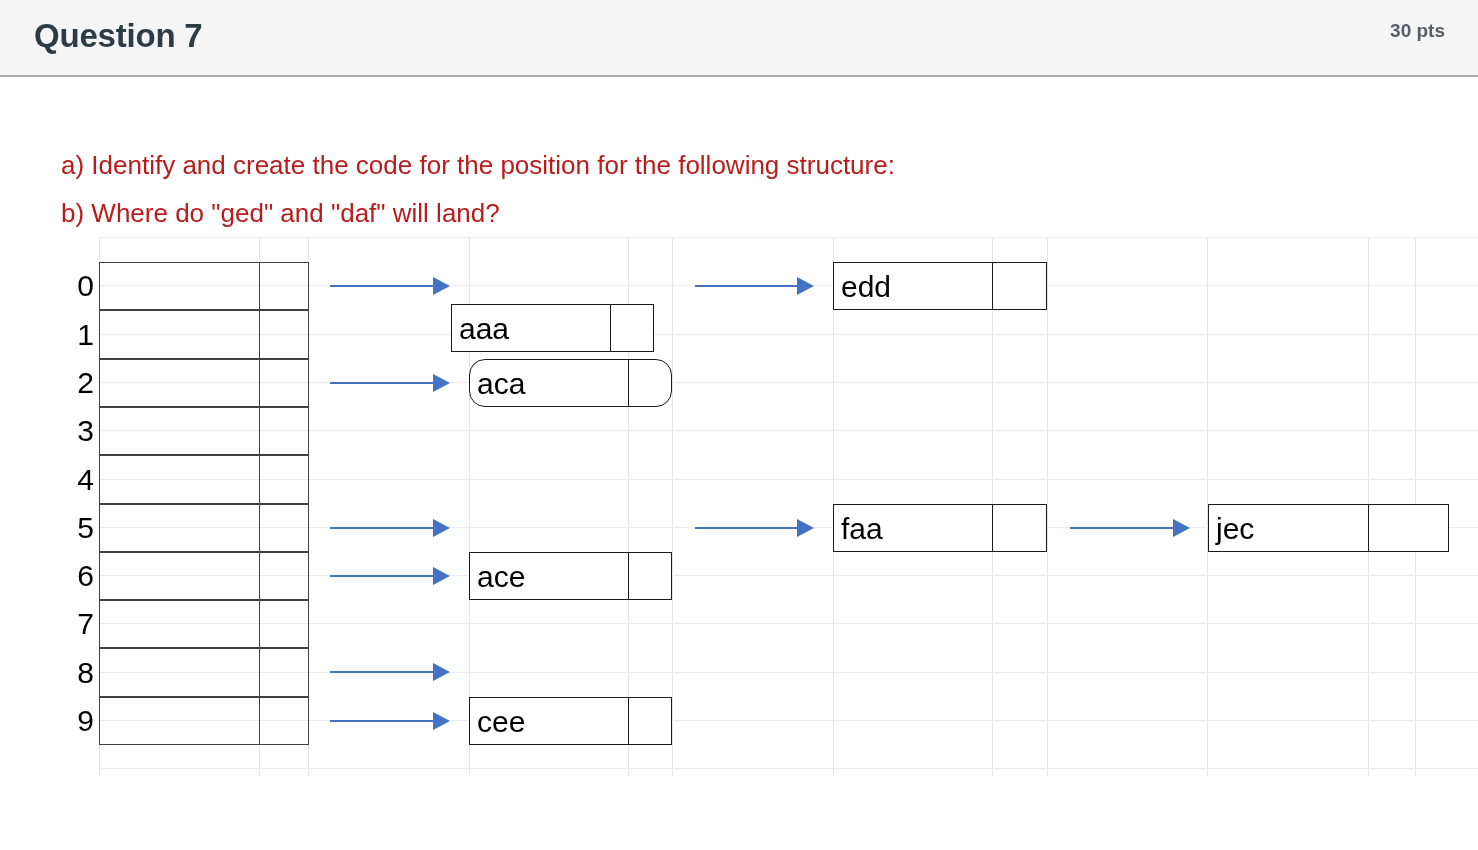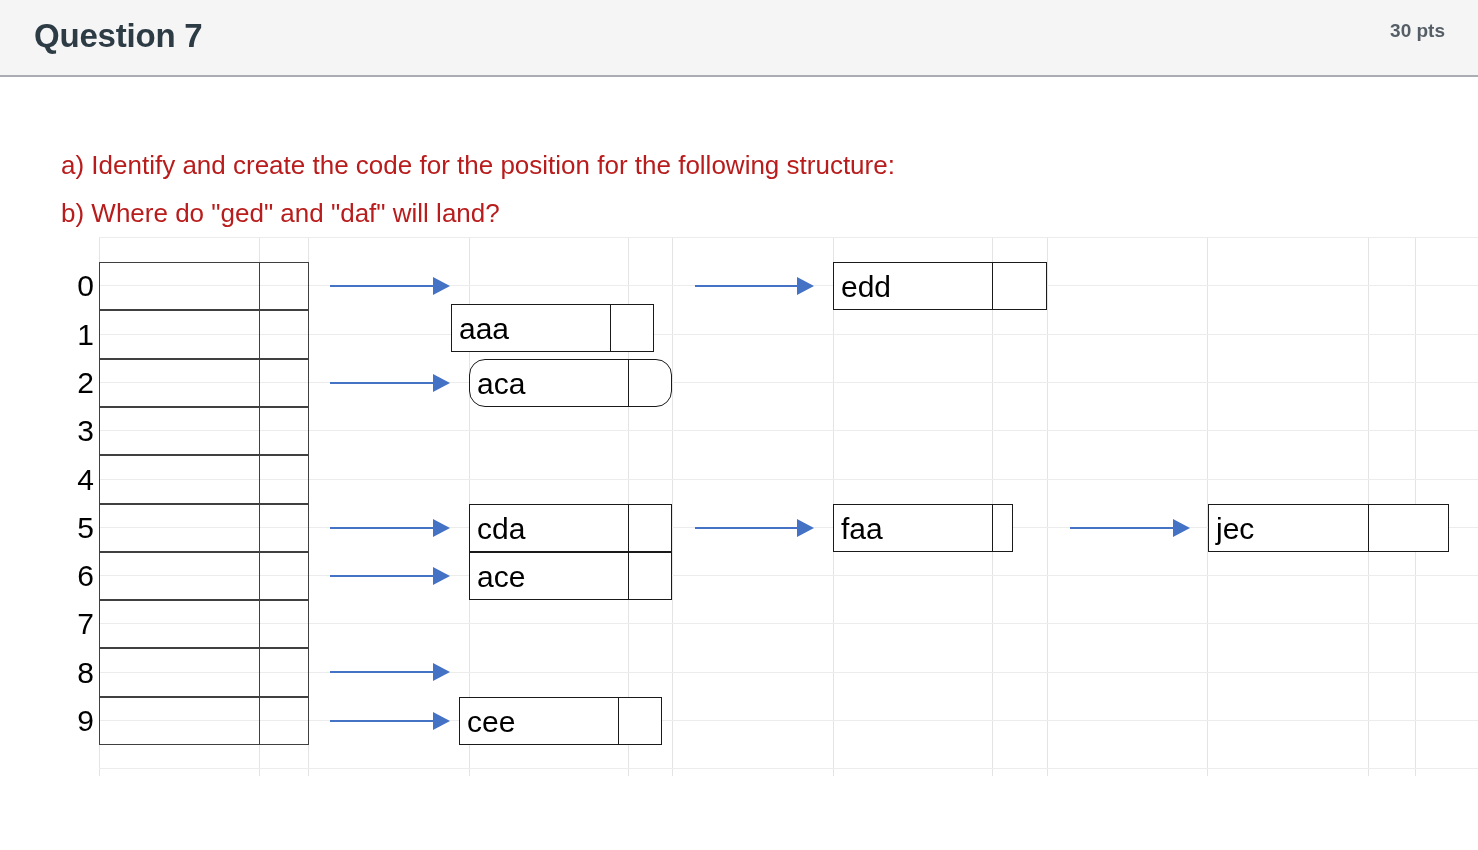--- a/index.html
+++ b/index.html
@@ -230,37 +230,33 @@
       <div class="node-split" style="left: 158px;"></div>
     </div>
     <div class="node" style="left: 833px; top: 262px; width: 214px;">
       <div class="node-key">edd</div>
       <div class="node-split" style="left: 158px;"></div>
     </div>
     <div class="node" style="left: 469px; top: 359px; width: 203px; border-radius: 16px;">
       <div class="node-key">aca</div>
       <div class="node-split" style="left: 158px;"></div>
     </div>
-    <div class="node" style="left: 469px; top: 504px; width: 203px;">
-      <div class="node-key">cda</div>
-      <div class="node-split" style="left: 158px;"></div>
-    </div>
-    <div class="node" style="left: 833px; top: 504px; width: 180px;">
+    <div class="node" style="left: 833px; top: 504px; width: 214px;">
       <div class="node-key">faa</div>
       <div class="node-split" style="left: 158px;"></div>
     </div>
     <div class="node" style="left: 1208px; top: 504px; width: 241px;">
       <div class="node-key">jec</div>
       <div class="node-split" style="left: 159px;"></div>
     </div>
     <div class="node" style="left: 469px; top: 552px; width: 203px;">
       <div class="node-key">ace</div>
       <div class="node-split" style="left: 158px;"></div>
     </div>
-    <div class="node" style="left: 459px; top: 697px; width: 203px;">
+    <div class="node" style="left: 469px; top: 697px; width: 203px;">
       <div class="node-key">cee</div>
       <div class="node-split" style="left: 158px;"></div>
     </div>
     <div class="arrow" style="left: 330px; top: 277px; width: 120px;">
       <div class="shaft" style="width: 105px;"></div>
       <div class="head" style="left: 103px;"></div>
     </div>
     <div class="arrow" style="left: 695px; top: 277px; width: 119px;">
       <div class="shaft" style="width: 104px;"></div>
       <div class="head" style="left: 102px;"></div>

